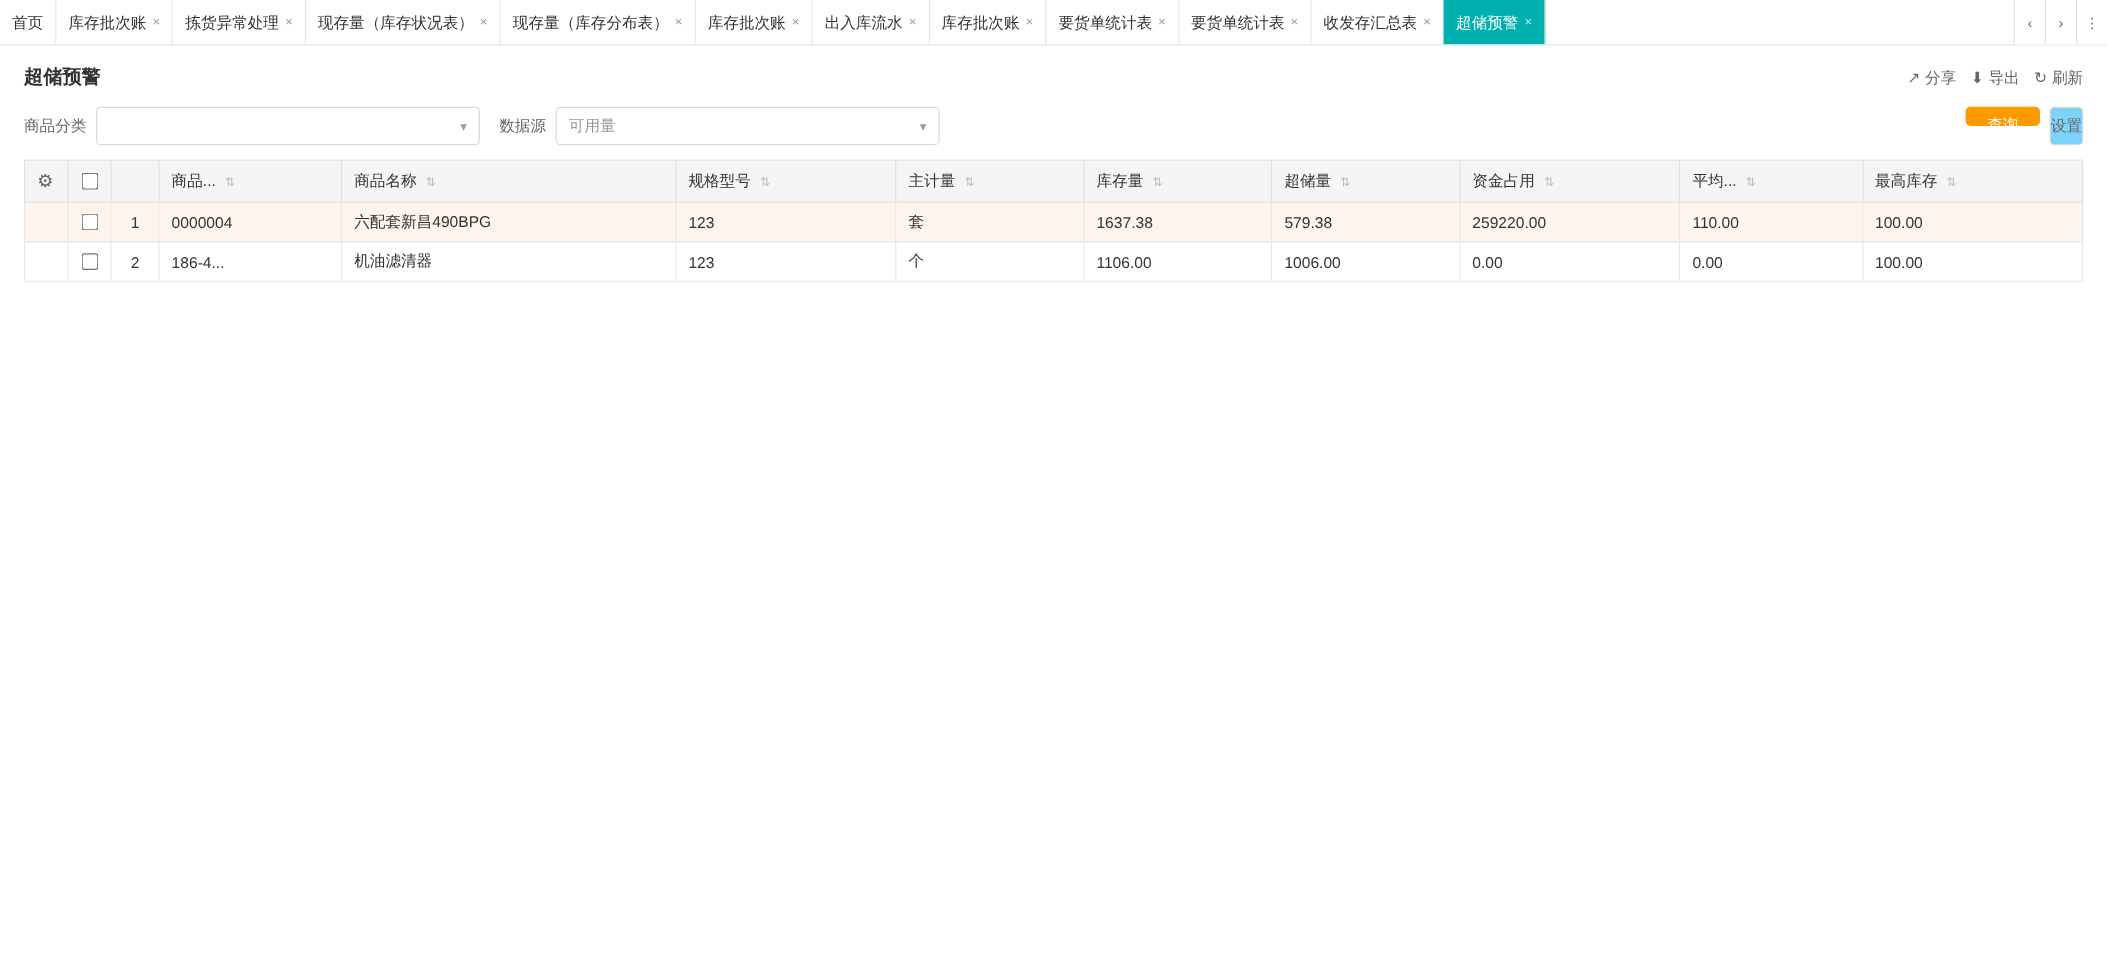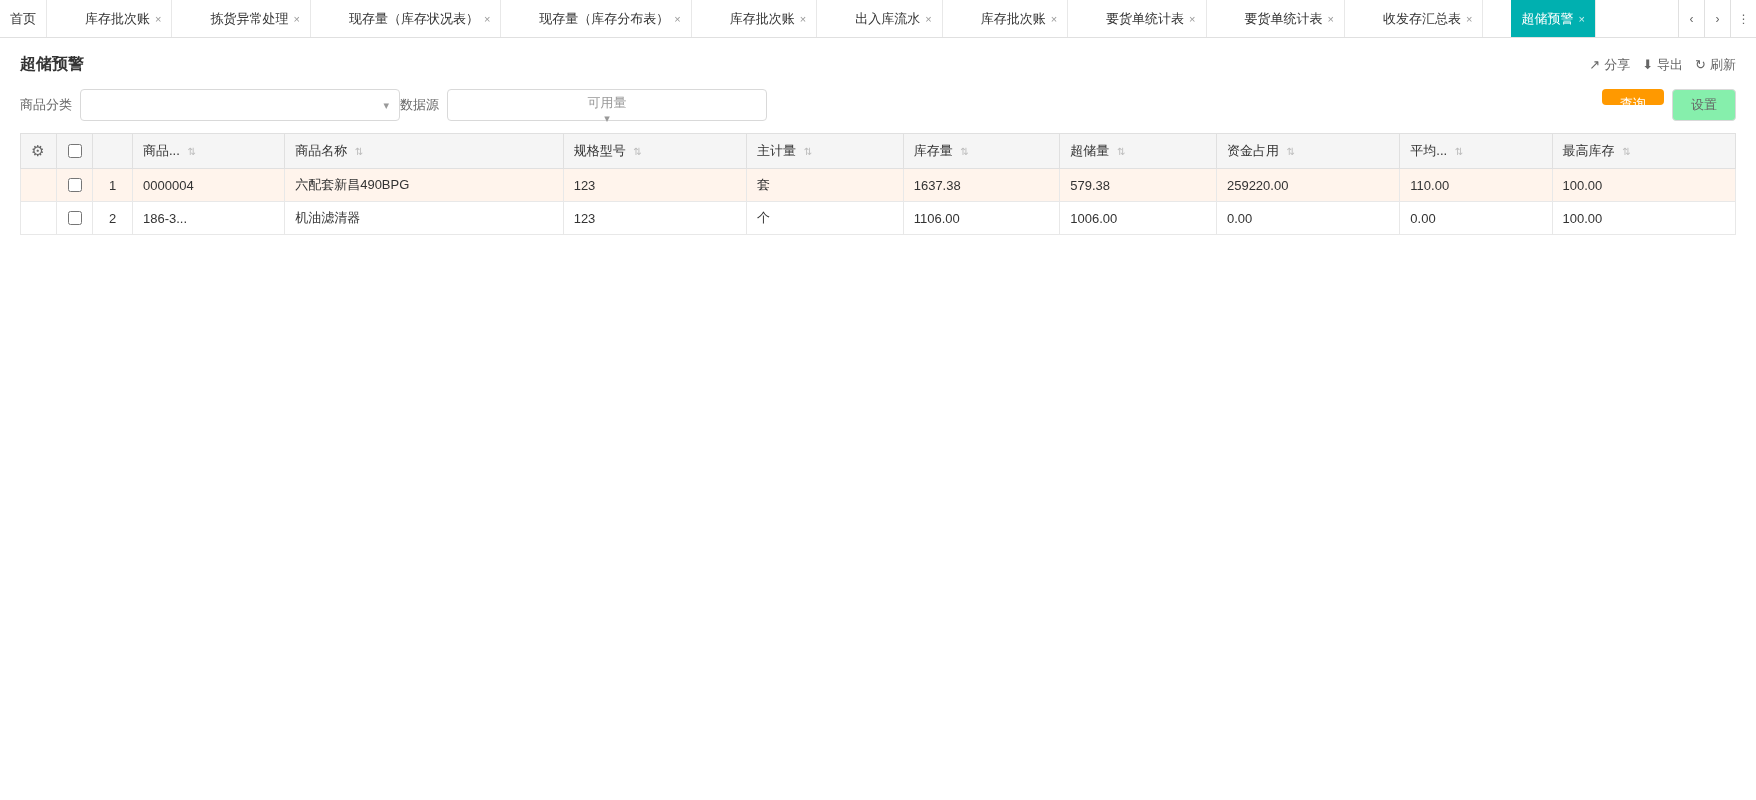--- a/index.html
+++ b/index.html
@@ -6,21 +6,20 @@
     body { font-family: 'Microsoft YaHei', Arial, sans-serif; font-size: 13px; background: #f5f5f5; color: #333; }
 
     
     .nav-bar {
       display: flex;
       align-items: flex-start;
       background: #fff;
       border-bottom: 1px solid #e0e0e0;
       height: 38px;
       overflow: hidden;
-      gap: 28px;
     }
     .nav-item {
       display: flex;
       align-items: center;
       padding: 0 10px;
       height: 100%;
       white-space: nowrap;
       cursor: pointer;
       font-size: 13px;
       color: #333;
@@ -78,21 +77,21 @@
       gap: 4px;
       color: #666;
       cursor: pointer;
       font-size: 13px;
     }
 
     
     .filter-bar {
       display: flex;
       align-items: center;
-      gap: 0;
+      gap: 16px;
       margin-bottom: 12px;
     }
     .filter-item {
       display: flex;
       align-items: center;
       gap: 8px;
     }
     .filter-label {
       color: #666;
       font-size: 13px;
@@ -119,25 +118,25 @@
       background: #f90;
       color: #fff;
       border: none;
       border-radius: 4px;
       padding: 6px 18px;
       cursor: pointer;
       font-size: 13px;
       height: 16px;
     }
     .btn-default {
-      background: #86efac;
+      background: #7dd3fc;
       color: #666;
       border: 1px solid #d9d9d9;
       border-radius: 4px;
-      padding: 6px 18px;
+      padding: 6px 0;
       cursor: pointer;
       font-size: 13px;
       height: 32px;
     }
     .filter-actions {
       display: flex;
       gap: 8px;
       margin-left: auto;
     }
 
@@ -288,21 +287,21 @@
   <div class="filter-bar">
     <div class="filter-item">
       <span class="filter-label">商品分类</span>
       <div class="filter-select">
         <span style="color:#bbb;"></span>
         <span class="chevron">▾</span>
       </div>
     </div>
     <div class="filter-item">
       <span class="filter-label">数据源</span>
-      <div class="filter-select" style="min-width:320px;flex-direction:column;">
+      <div class="filter-select" style="min-width:320px;">
         <span>可用量</span>
         <span class="chevron">▾</span>
       </div>
     </div>
     <div class="filter-actions">
       <button class="btn-primary">查询</button>
       <button class="btn-default">设置</button>
     </div>
   </div>
 
@@ -376,21 +375,21 @@
       <td>100.00</td>
     </tr>
         <tr>
       <td class="settings-col"></td>
       <td class="col-checkbox">
         <div class="checkbox-wrap">
           <input type="checkbox" style="">
         </div>
       </td>
       <td class="row-num">2</td>
-      <td>186-3...</td>
+      <td>186-4...</td>
       <td>机油滤清器</td>
       <td>123</td>
       <td>个</td>
       <td>1106.00</td>
       <td>1006.00</td>
       <td>0.00</td>
       <td>0.00</td>
       <td>100.00</td>
     </tr>
       </tbody>

